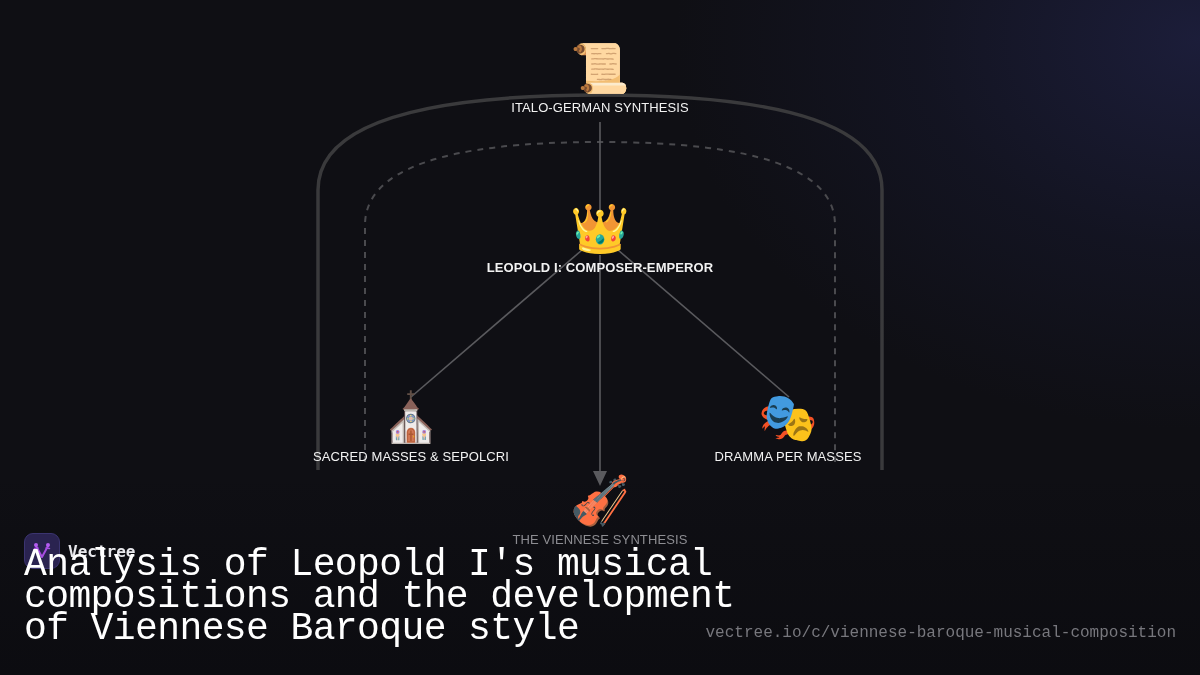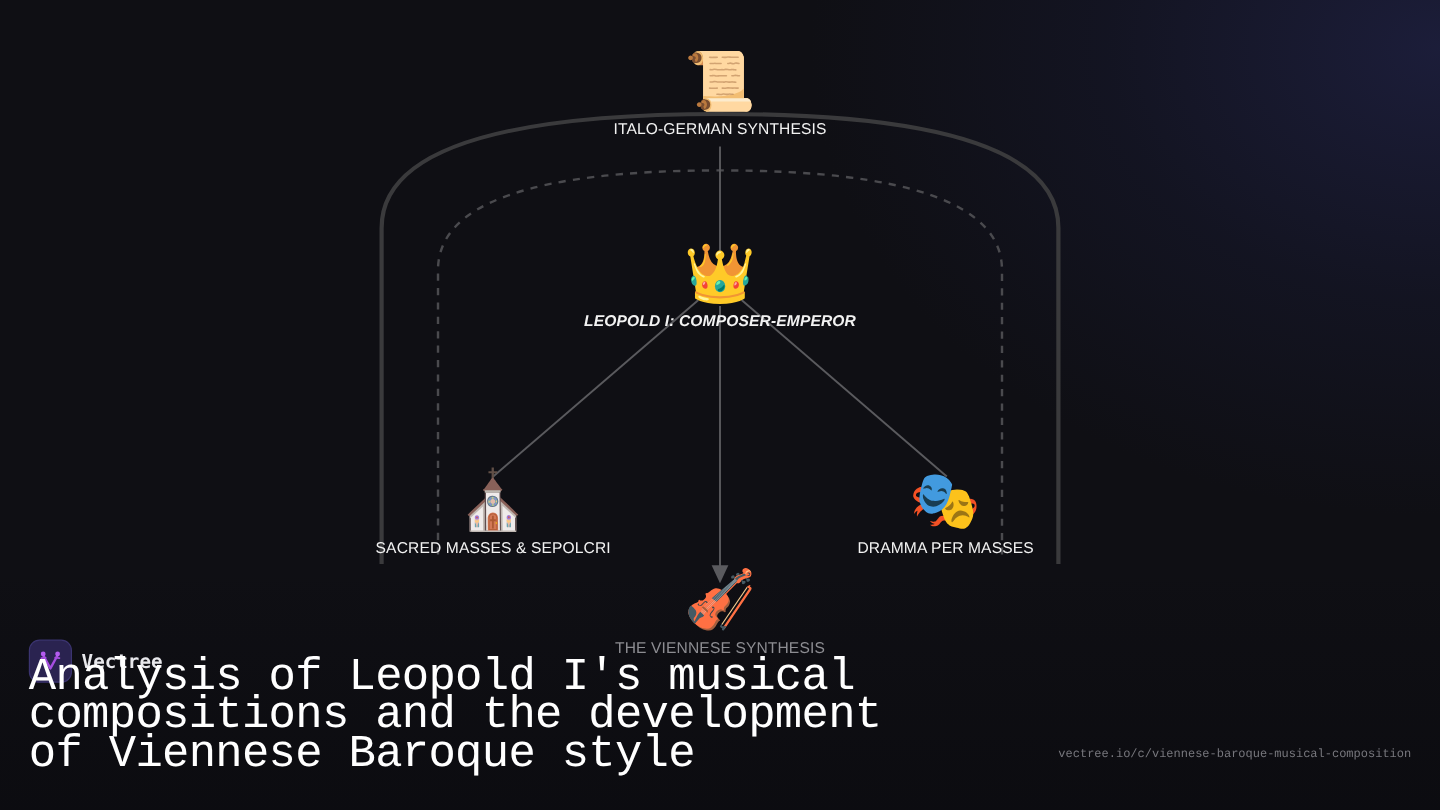--- a/index.html
+++ b/index.html
@@ -18,41 +18,41 @@
     .node { position: absolute; text-align: center; transform: translateX(-50%); }
     .node .emoji {
       display: block; font-size: 48px; line-height: 56px;
       font-family: "DejaVu Sans", sans-serif;
     }
     .node .label {
       display: block; white-space: nowrap; font-size: 13px; color: #f2f2f2;
       margin-top: 4px; letter-spacing: 0.1px;
     }
     .node.root .label { font-weight: 400; }
-    .node.hub .label { font-weight: 700; font-style: italic; }
+    .node.hub .label { font-weight: 700; }
     .node.faded .label { color: #8d8d92; }
     .brand {
       position: absolute; left: 24px; top: 533px; display: flex; align-items: center; gap: 8px;
     }
     .brand-logo {
       width: 34px; height: 34px; border-radius: 9px;
       background: #2a2350; border: 1px solid #3b3470;
       display: flex; align-items: center; justify-content: center;
     }
     .brand-name {
       font-family: "DejaVu Sans Mono", monospace; font-weight: 700; font-size: 16px; color: #e8e8ec;
     }
     .title {
       position: absolute; left: 24px; top: 549px; width: 760px; margin: 0;
       font-family: "Liberation Mono", monospace; font-weight: 400;
       font-size: 38px; line-height: 32px; color: #ffffff; letter-spacing: -0.6px;
     }
     .url {
       position: absolute; right: 24px; top: 624px;
-      font-family: "Liberation Mono", monospace; font-size: 10px; color: #77777d;
+      font-family: "Liberation Mono", monospace; font-size: 16px; color: #77777d;
     }
   </style>
 </head>
 <body>
 
 <div class="bg-glow"></div>
 
 <svg class="canvas" width="1200" height="675">
   <path d="M318 470 L318 190 Q318 95 600 95 Q882 95 882 190 L882 470" fill="none" stroke="#3a3a3c" stroke-width="3.5"></path>
   <path d="M365 462 L365 225 Q365 142 600 142 Q835 142 835 225 L835 462" fill="none" stroke="#4a4a4e" stroke-width="2" stroke-dasharray="6 6"></path>

